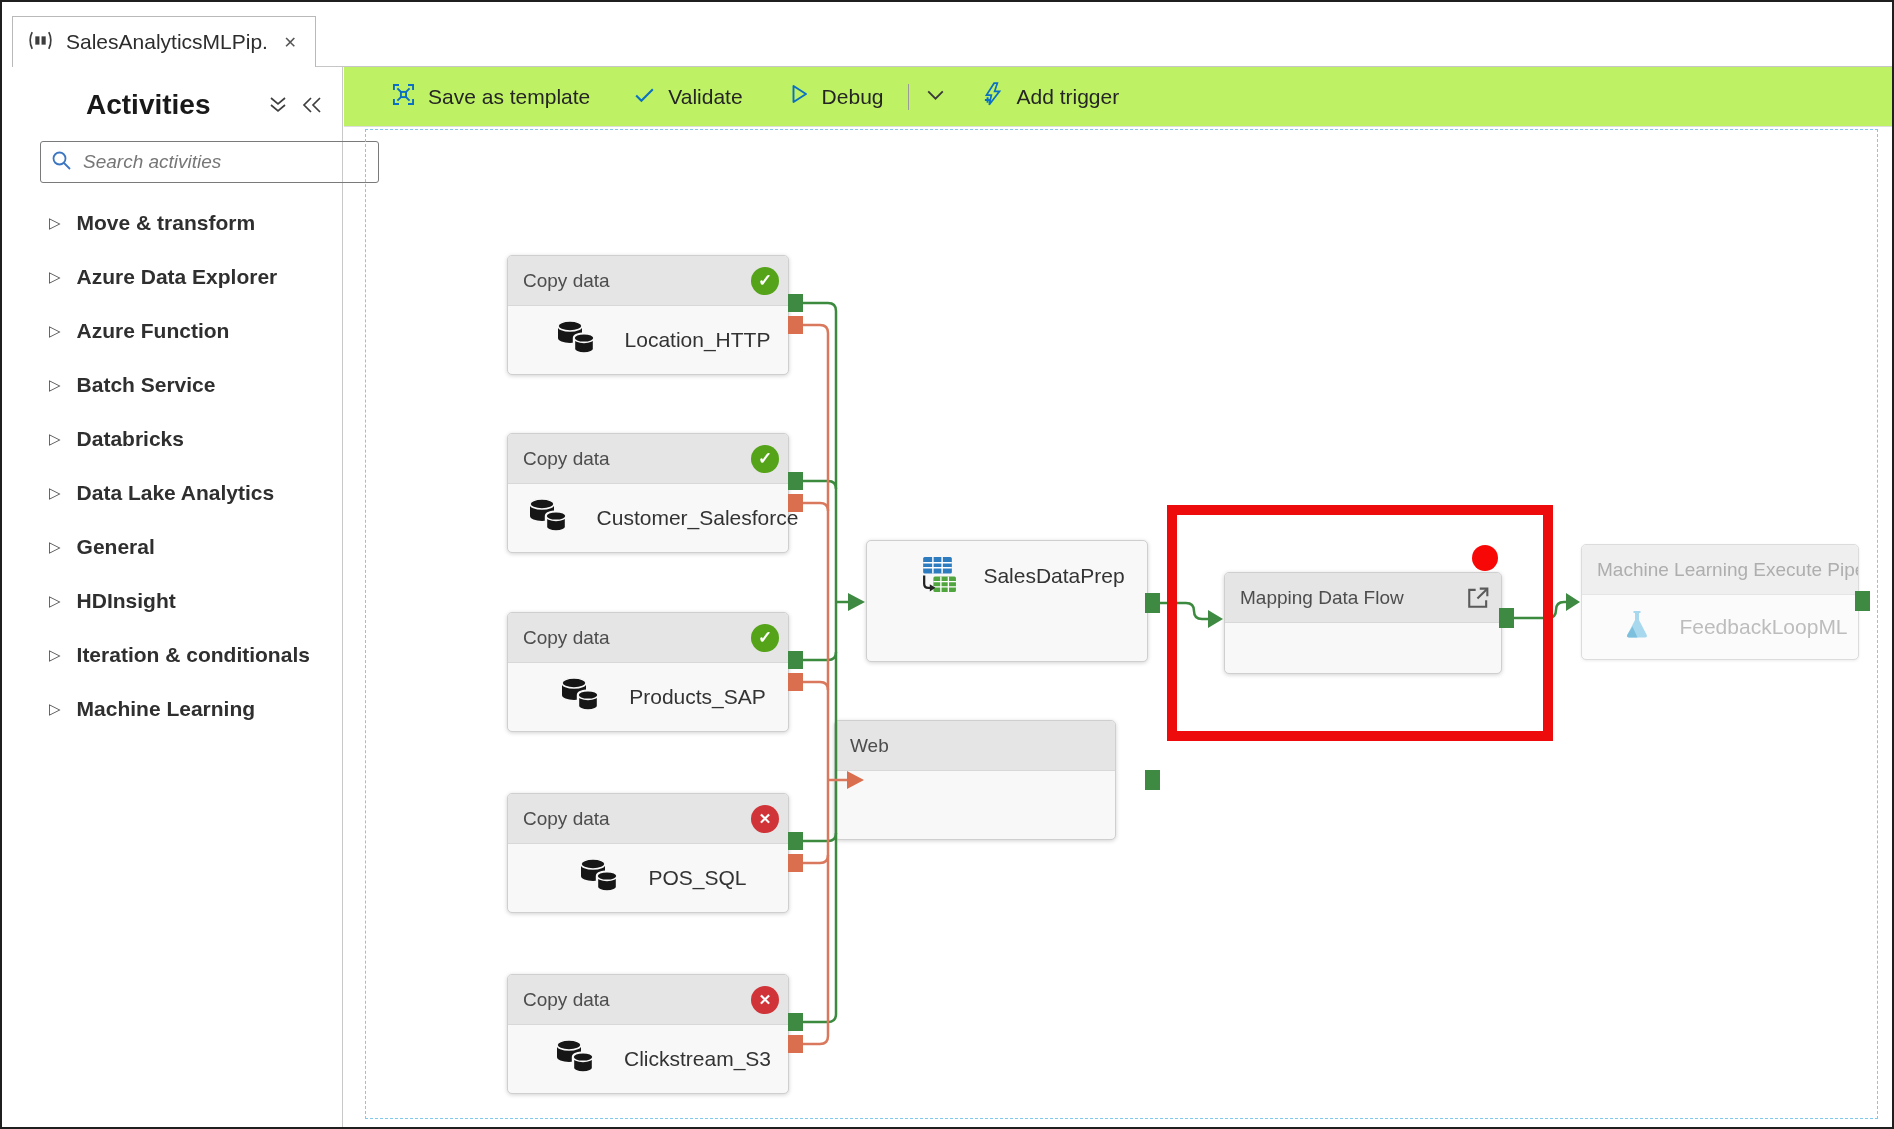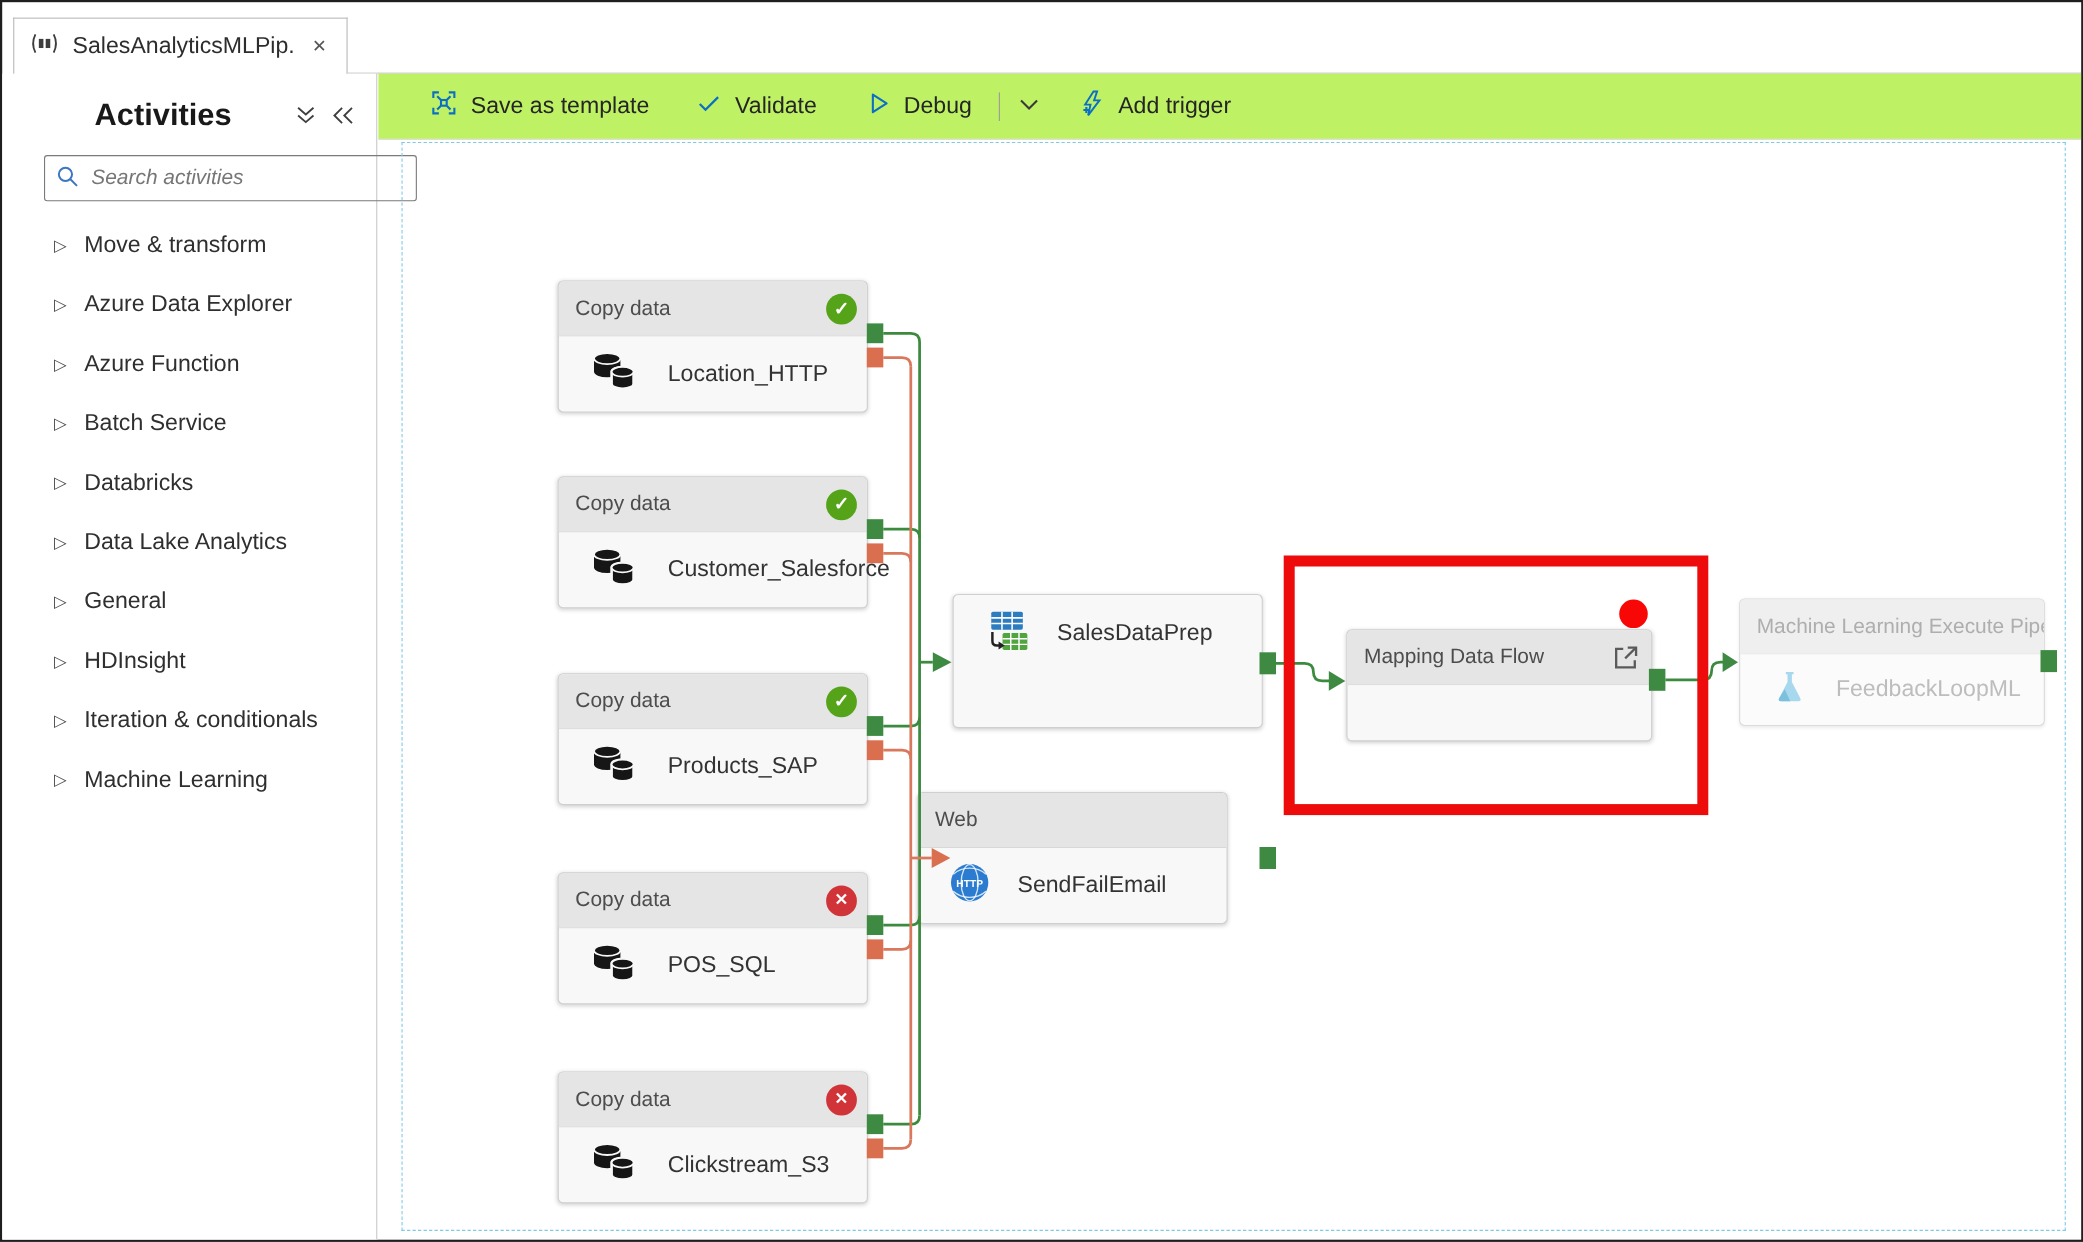--- a/index.html
+++ b/index.html
@@ -33,21 +33,21 @@
   .search-box input {
     border: none; outline: none; flex: 1; font-size: 19px; color: #333;
     font-family: "Liberation Sans", sans-serif; background: transparent;
   }
   .search-box input::placeholder { font-style: italic; color: #767676; }
   .acc-item {
     position: absolute; left: 0; width: 100%; height: 54px;
     display: flex; align-items: center; padding-left: 47px; gap: 16px; cursor: pointer;
   }
   .acc-chevron { font-size: 15px; color: #4a4a4a; }
-  .acc-label { font-size: 21px; font-weight: 400; color: #2f2f2f; }
+  .acc-label { font-size: 21px; font-weight: 700; color: #2f2f2f; }
   
   .toolbar {
     position: absolute; left: 342px; top: 65px; right: 0; height: 60px;
     background: #bef264; border-bottom: 1px solid #dedede;
     display: flex; align-items: center;
   }
   .tb-btn { display: flex; align-items: center; gap: 11px; font-size: 21px; color: #252525; cursor: pointer; }
   .tb-divider { width: 1px; height: 26px; background: #9a9a9a; }
   
   .canvas-dash {
@@ -56,21 +56,21 @@
   }
   .node {
     position: absolute; background: #f8f8f8; border: 1px solid #cfcfcf; border-radius: 5px;
     box-shadow: 0 1px 4px rgba(0,0,0,.18); cursor: pointer;
   }
   .node-header {
     position: relative; height: 50px; background: #e5e5e5; border-bottom: 1px solid #d8d8d8;
     border-radius: 4px 4px 0 0; display: flex; align-items: center;
     padding: 0 44px 0 15px; font-size: 19px; color: #4d4d4d; white-space: nowrap; overflow: hidden;
   }
-  .node-body { display: flex; align-items: center; padding-left: 28px; gap: 25px; height: calc(100% - 50px); }
+  .node-body { display: flex; align-items: center; padding-left: 28px; gap: 25px; height: calc(100% - 50px); justify-content: center; }
   .node-label { font-size: 21px; color: #333; }
   .badge {
     position: absolute; right: 9px; top: 11px; width: 28px; height: 28px; border-radius: 50%;
     color: #fff; font-size: 17px; font-weight: 800; line-height: 28px; text-align: center;
   }
   .badge.success { background: #55a319; }
   .badge.error { background: #d13438; font-size: 15px; }
   .popout { position: absolute; right: 9px; top: 11px; width: 28px; height: 28px; cursor: pointer; }
   .node.dimmed { border-color: #dcdcdc; box-shadow: 0 1px 3px rgba(0,0,0,.08); background: #fbfbfb; }
   .node.dimmed .node-header { background: #efefef; color: #aeaeae; border-bottom-color: #e5e5e5; }
@@ -315,31 +315,20 @@
         </svg>
       </span>
       <span class="node-label">SalesDataPrep</span>
     </div>
   </div>
 
   <div class="node" style="left:832px; top:718px; width:282px; height:120px">
     <div class="node-header">
         <span>Web</span>
       </div>
-    <div class="node-body">
-      <span>
-        <svg width="37" height="37" viewBox="0 0 36 36">
-          <circle cx="18" cy="18" r="16.5" fill="#2b7cd0"></circle>
-          <ellipse cx="18" cy="18" rx="7.5" ry="16" stroke="rgba(255,255,255,.8)" stroke-width="1.2" fill="none"></ellipse>
-          <path d="M3.5,10.5 a22,22 0 0 1 29,0 M3.5,25.5 a22,22 0 0 0 29,0" stroke="rgba(255,255,255,.8)" stroke-width="1.2" fill="none"></path>
-          <text x="18" y="21.5" font-size="9" font-weight="bold" fill="#fff" text-anchor="middle" font-family="Liberation Sans, sans-serif">HTTP</text>
-        </svg>
-      </span>
-      <span class="node-label">SendFailEmail</span>
-    </div>
   </div>
 
   <div class="node" style="left:1222px; top:570px; width:278px; height:102px">
     <div class="node-header">
         <span>Mapping Data Flow</span>
       <span class="popout">
         <svg width="28" height="28" viewBox="0 0 24 24" fill="none" stroke="#5a5a5a" stroke-width="1.8">
           <path d="M10,5 H4.5 V19.5 H19 V14"></path>
             <path d="M13.5,4 H20 V10.5"></path>
             <path d="M20,4 L11.5,12.5"></path>

